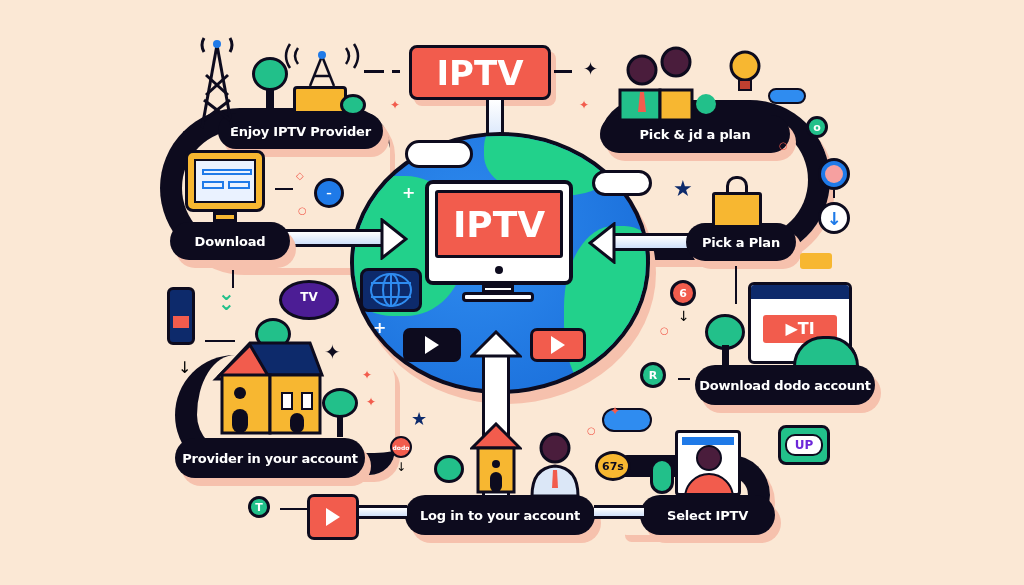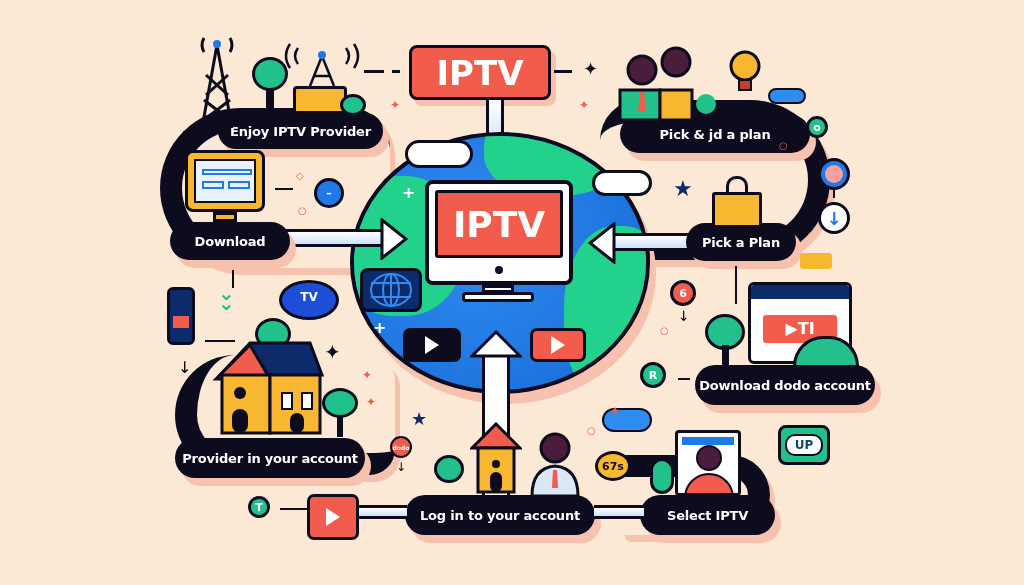--- a/index.html
+++ b/index.html
@@ -136,21 +136,21 @@
 <svg class="abs" style="left:588px;top:222px;" width="28" height="42">
     <polygon points="26,2 2,21 26,40" fill="#fff" stroke="#0d0b1e" stroke-width="3"></polygon>
   </svg>
 
 <div class="arrow-shaft" style="left:482px;top:352px;width:28px;height:160px;border-top:none;border-bottom:none;background:#fff;"></div>
 <svg class="abs" style="left:470px;top:330px;" width="52" height="28">
     <polygon points="2,26 26,2 50,26" fill="#fff" stroke="#0d0b1e" stroke-width="3"></polygon>
   </svg>
 
 <div class="pill" style="left:218px;top:113px;width:165px;height:36px;">Enjoy IPTV Provider</div>
-<div class="pill" style="left:620px;top:115px;width:190px;height:38px;">Pick &amp;  jd a plan</div>
+<div class="pill" style="left:600px;top:115px;width:190px;height:38px;">Pick &amp;  jd a plan</div>
 <div class="pill" style="left:170px;top:222px;width:120px;height:38px;">Download</div>
 <div class="pill" style="left:686px;top:223px;width:110px;height:38px;text-align:right;">Pick a Plan</div>
 <div class="pill" style="left:695px;top:365px;width:180px;height:40px;">Download dodo account</div>
 <div class="pill" style="left:175px;top:438px;width:190px;height:40px;">Provider in your account</div>
 <div class="pill" style="left:405px;top:495px;width:190px;height:40px;">Log in  to your account</div>
 <div class="pill" style="left:640px;top:495px;width:135px;height:40px;">Select IPTV</div>
 
 <div class="arrow-shaft" style="left:355px;top:505px;width:52px;height:14px;border-left:none;border-right:none;background:linear-gradient(#fff,#cfe0fa);"></div>
 <div class="arrow-shaft" style="left:594px;top:505px;width:50px;height:14px;border-left:none;border-right:none;background:linear-gradient(#fff,#cfe0fa);"></div>
 
@@ -222,21 +222,21 @@
 <div class="star" style="left:673px;top:176px;color:#0d2a6b;font-size:22px;">★</div>
 <div class="abs" style="left:800px;top:253px;width:32px;height:16px;background:#f7b731;border-radius:3px;"></div>
 
 <div class="abs" style="left:167px;top:287px;width:28px;height:58px;background:#0d2a6b;border:3px solid #0d0b1e;border-radius:6px;">
   <div style="position:absolute;left:3px;bottom:14px;width:16px;height:12px;background:#f25c4d;"></div>
 </div>
 <div class="abs" style="left:218px;top:288px;color:#22c08a;font-size:20px;font-weight:bold;line-height:10px;">⌄<br>⌄</div>
 <div class="line" style="left:232px;top:270px;width:2px;height:18px;"></div>
 <div class="line" style="left:205px;top:340px;width:30px;height:2px;"></div>
 <div class="abs" style="left:178px;top:358px;font-size:16px;">↓</div>
-<div class="abs" style="left:279px;top:280px;width:60px;height:40px;background:#1d4ed8;border:3px solid #0d0b1e;border-radius:50%;color:#fff;font-weight:bold;font-size:12px;text-align:center;padding-top:7px;">TV</div>
+<div class="abs" style="left:279px;top:280px;width:60px;height:40px;background:#4c1d95;border:3px solid #0d0b1e;border-radius:50%;color:#fff;font-weight:bold;font-size:12px;text-align:center;padding-top:7px;">TV</div>
 
 <div class="tree-top" style="left:255px;top:318px;width:36px;height:32px;"></div>
 <svg class="abs" style="left:210px;top:335px;" width="115" height="100">
   <polygon points="10,40 40,8 100,8 112,40" fill="#0d2a6b" stroke="#0d0b1e" stroke-width="3"></polygon>
   <polygon points="6,44 40,10 60,44" fill="#f25c4d" stroke="#0d0b1e" stroke-width="3"></polygon>
   <rect x="12" y="40" width="48" height="58" fill="#f7b731" stroke="#0d0b1e" stroke-width="3"></rect>
   <rect x="60" y="40" width="50" height="58" fill="#f7b731" stroke="#0d0b1e" stroke-width="3"></rect>
   <circle cx="30" cy="58" r="6" fill="#0d0b1e"></circle>
   <rect x="22" y="74" width="16" height="24" rx="8" fill="#0d0b1e"></rect>
   <rect x="72" y="58" width="10" height="16" fill="#fff" stroke="#0d0b1e" stroke-width="2"></rect>
@@ -282,21 +282,21 @@
 <div class="blue-cloud" style="left:602px;top:408px;width:50px;height:24px;"></div>
 <div class="circle" style="left:595px;top:451px;width:36px;height:30px;background:#f7b731;color:#0d0b1e;font-size:11px;">67s</div>
 
 <div class="abs" style="left:675px;top:430px;width:66px;height:66px;background:#fff;border:3px solid #0d0b1e;border-radius:4px;overflow:hidden;">
   <div style="position:absolute;left:4px;top:4px;right:4px;height:8px;background:#1f7ae8;"></div>
   <div style="position:absolute;left:18px;top:12px;width:26px;height:26px;border-radius:50%;background:#4a1d3c;border:2px solid #0d0b1e;"></div>
   <div style="position:absolute;left:6px;top:40px;width:50px;height:30px;border-radius:25px 25px 0 0;background:#f25c4d;border:2px solid #0d0b1e;"></div>
 </div>
 <div class="tree-top" style="left:650px;top:458px;width:24px;height:36px;border-radius:12px;"></div>
 <div class="abs" style="left:778px;top:425px;width:52px;height:40px;background:#22c08a;border:3px solid #0d0b1e;border-radius:8px;display:flex;align-items:center;justify-content:center;">
-  <span style="background:#fff;color:#0c4a6e;font-weight:bold;font-size:12px;padding:2px 8px;border-radius:10px;border:2px solid #0d0b1e;">UP</span>
+  <span style="background:#fff;color:#6d28d9;font-weight:bold;font-size:12px;padding:2px 8px;border-radius:10px;border:2px solid #0d0b1e;">UP</span>
 </div>
 
 <div class="circle" style="left:248px;top:496px;width:22px;height:22px;background:#22c08a;">T</div>
 <div class="line" style="left:280px;top:508px;width:28px;height:2px;"></div>
 <div class="play-btn" style="left:307px;top:494px;width:52px;height:46px;background:#f25c4d;">
     <div class="tri"></div>
   </div>
 
 <div class="sparkle" style="left:390px;top:98px;">✦</div>
 <div class="sparkle" style="left:579px;top:98px;">✦</div>

